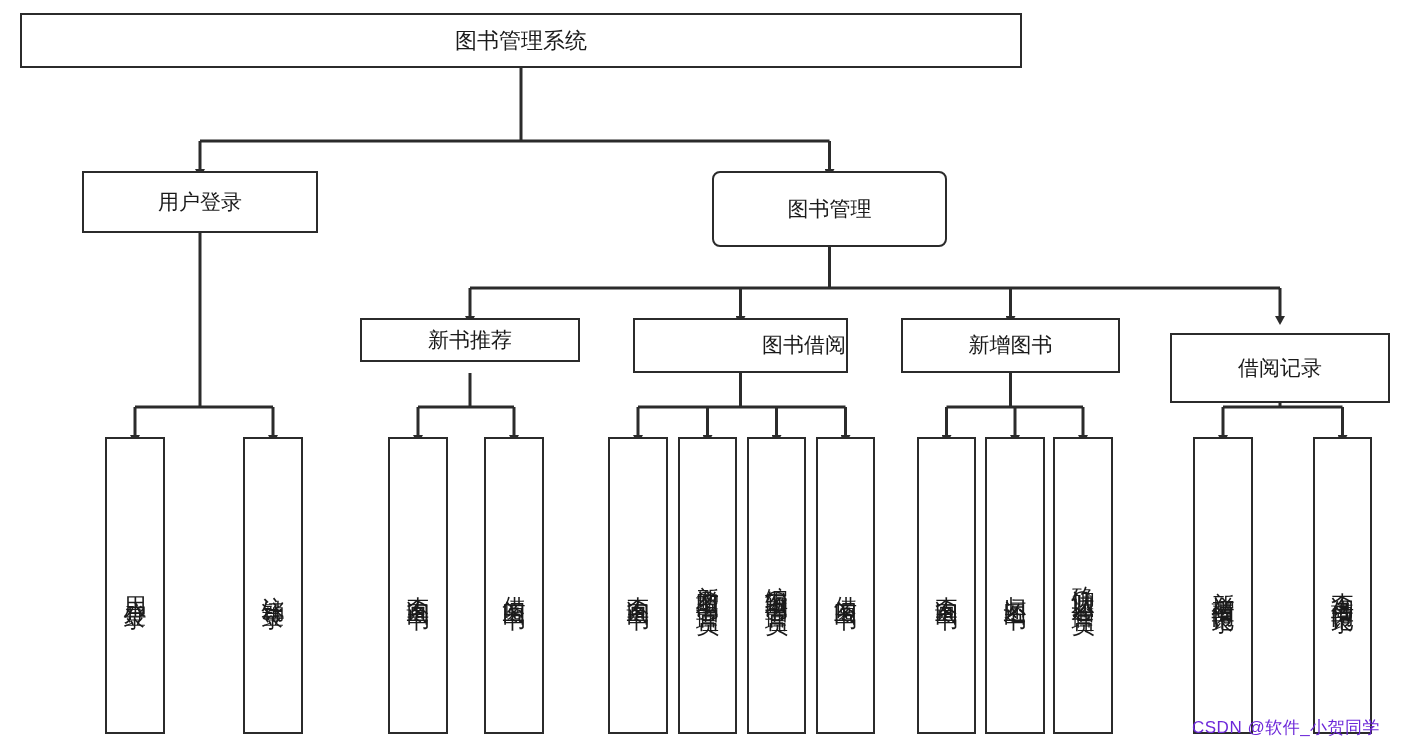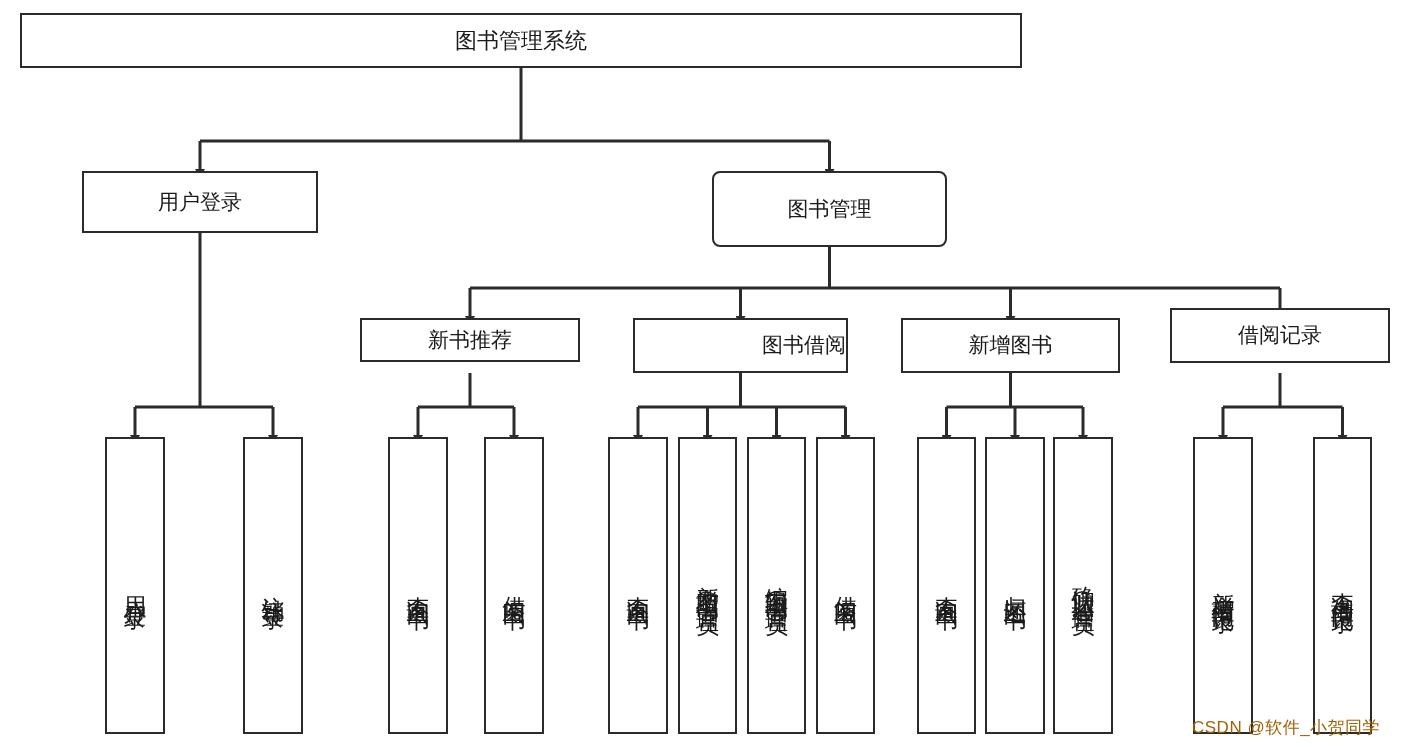--- a/index.html
+++ b/index.html
@@ -126,21 +126,21 @@
       </div>
       <div class="node horiz" style="left: 360px; top: 318px; width: 220px; height: 44px;">
         <span class="label">新书推荐</span>
       </div>
       <div class="node horiz" style="left: 633px; top: 318px; width: 215px; height: 55px; justify-content: flex-end;">
         <span class="label">图书借阅</span>
       </div>
       <div class="node horiz" style="left: 901px; top: 318px; width: 219px; height: 55px;">
         <span class="label">新增图书</span>
       </div>
-      <div class="node horiz" style="left: 1170px; top: 308px; width: 220px; height: 55px;">
+      <div class="node horiz" style="left: 1170px; top: 333px; width: 220px; height: 70px;">
         <span class="label">借阅记录</span>
       </div>
       <div class="node vert" style="left: 105px; top: 437px; width: 60px; height: 297px;">
         <span class="label">用户登录</span>
       </div>
       <div class="node vert" style="left: 243px; top: 437px; width: 60px; height: 297px;">
         <span class="label">注销登录</span>
       </div>
       <div class="node vert" style="left: 388px; top: 437px; width: 60px; height: 297px;">
         <span class="label">查询图书</span>
@@ -170,15 +170,15 @@
         <span class="label">确认归还（管理员）</span>
       </div>
       <div class="node vert" style="left: 1193px; top: 437px; width: 60px; height: 297px;">
         <span class="label">新增借阅记录</span>
       </div>
       <div class="node vert" style="left: 1313px; top: 437px; width: 59px; height: 297px;">
         <span class="label">查询借阅记录</span>
       </div>
     </div>
 
-  <div class="watermark" style="left: 1192px; top: 716px; color: #a16207;">CSDN @软件_小贺同学</div>
+  <div class="watermark" style="left: 1192px; top: 716px; color: #6d28d9;">CSDN @软件_小贺同学</div>
 
 </div>
 
 </body></html>

